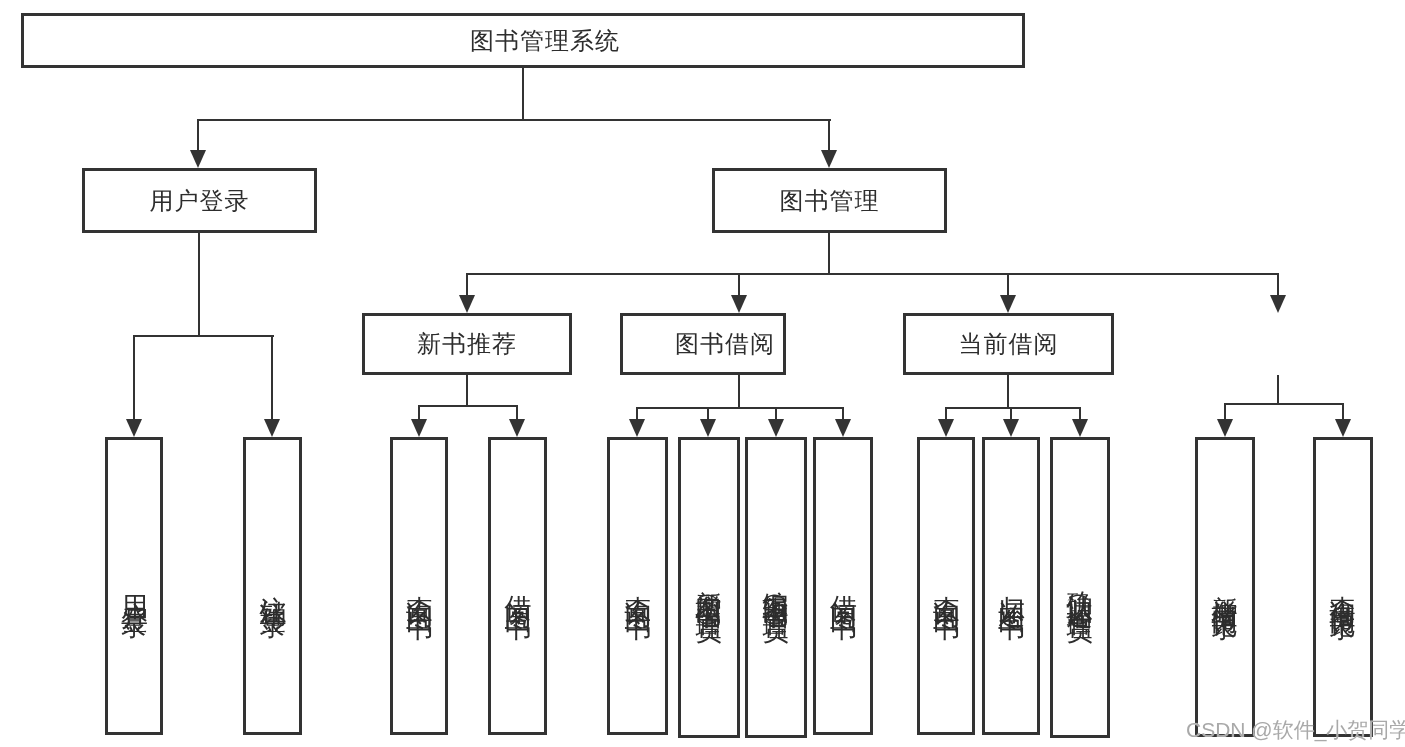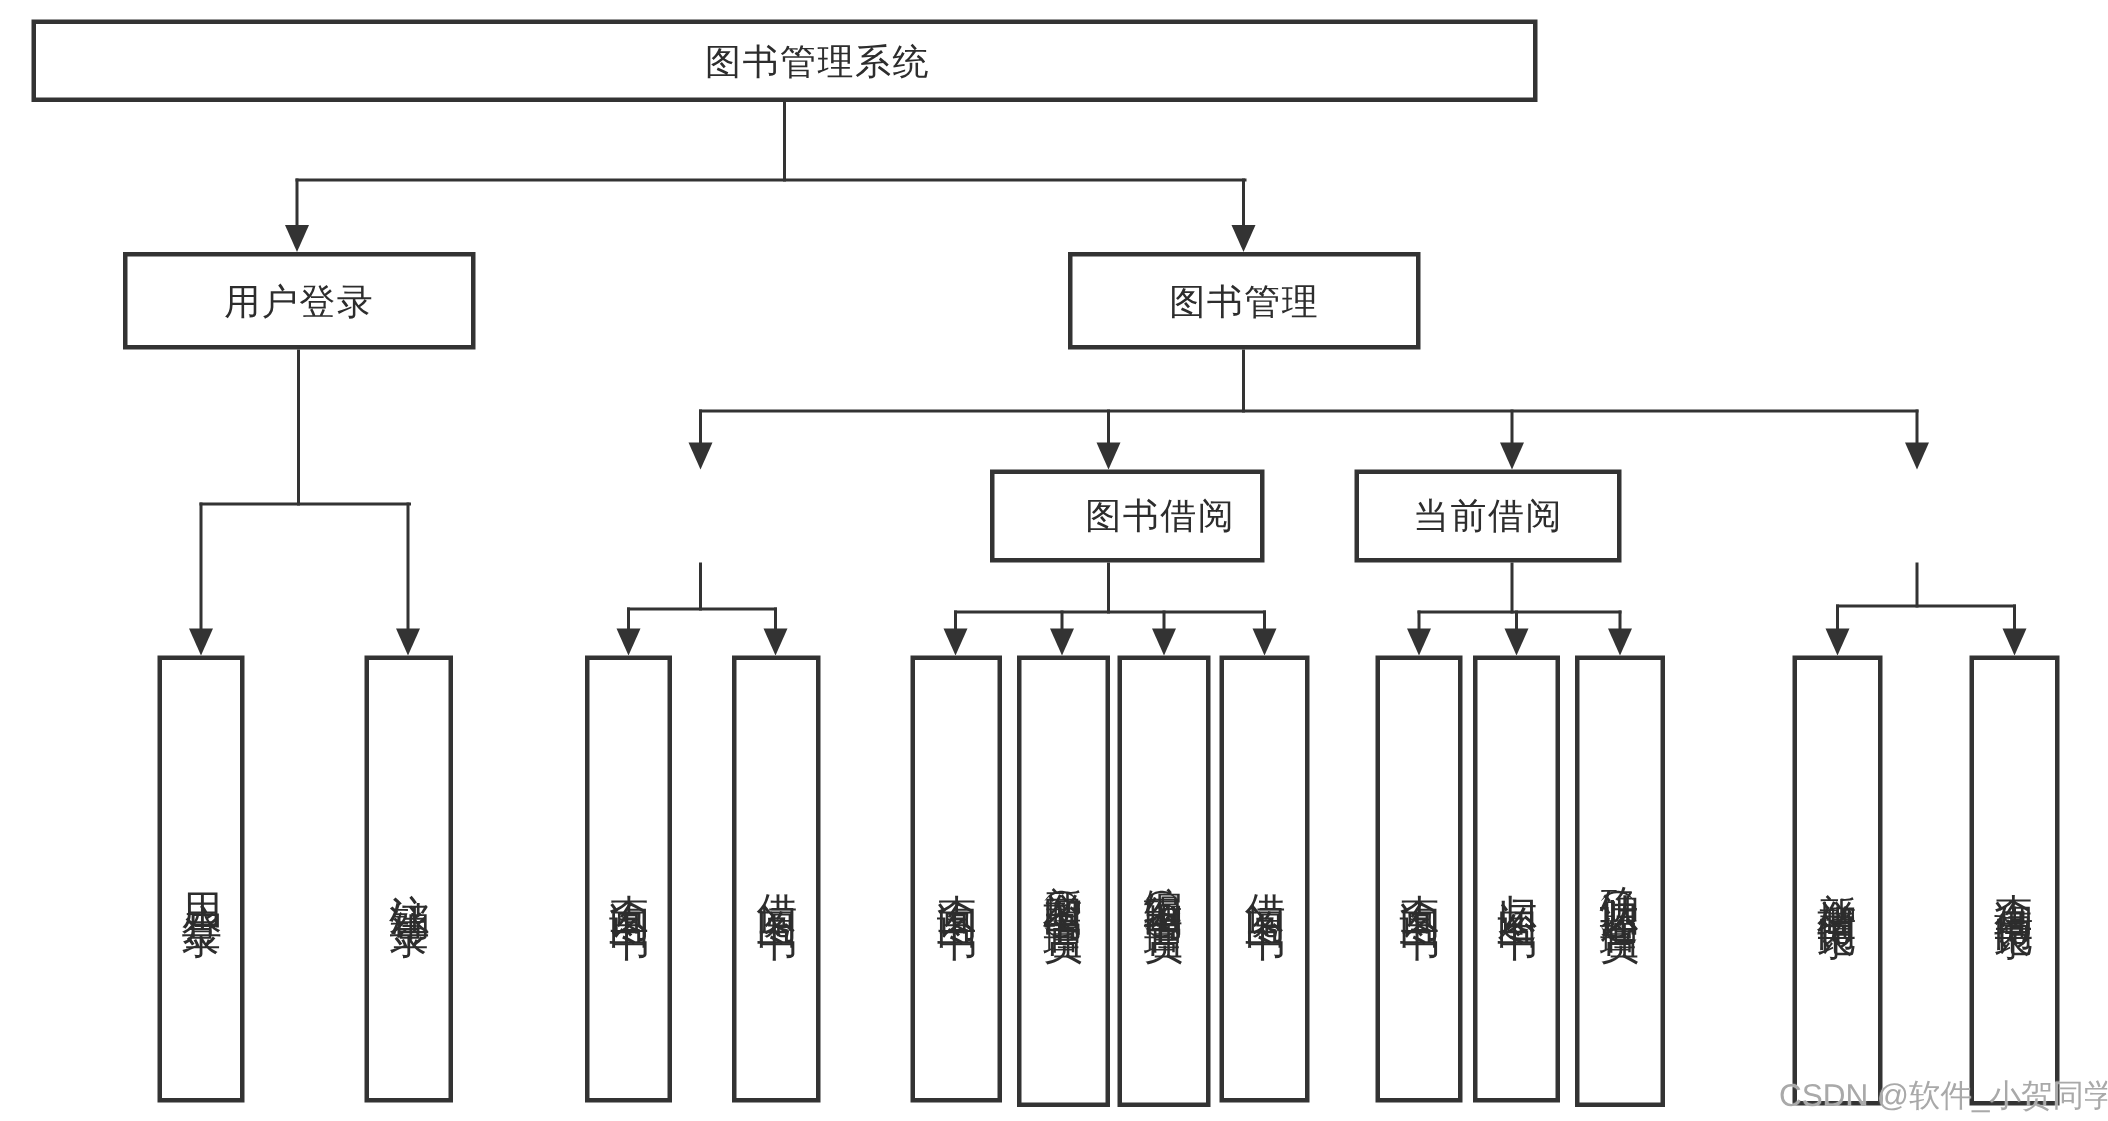--- a/index.html
+++ b/index.html
@@ -84,24 +84,27 @@
   <div class="line" style="left:466px;top:273px;width:813px;height:2px;"></div>
   <div class="line" style="left:466px;top:273px;width:2px;height:24px;"></div>
   <div class="arrow" style="left:459px;top:295px;"></div>
   <div class="line" style="left:738px;top:273px;width:2px;height:24px;"></div>
   <div class="arrow" style="left:731px;top:295px;"></div>
   <div class="line" style="left:1007px;top:273px;width:2px;height:24px;"></div>
   <div class="arrow" style="left:1000px;top:295px;"></div>
   <div class="line" style="left:1277px;top:273px;width:2px;height:24px;"></div>
   <div class="arrow" style="left:1270px;top:295px;"></div>
 
-  <div class="node h-node" style="left:660px;top:313px;width:183px;height:62px;padding-left:44px;">
+  <div class="node h-node" style="left:362px;top:313px;width:210px;height:62px;">
+    <span>新书推荐</span>
+  </div>
+  <div class="node h-node" style="left:620px;top:313px;width:166px;height:62px;padding-left:44px;">
     <span>图书借阅</span>
   </div>
-  <div class="node h-node" style="left:903px;top:313px;width:178px;height:62px;">
+  <div class="node h-node" style="left:903px;top:313px;width:211px;height:62px;">
     <span>当前借阅</span>
   </div>
 
   <div class="line" style="left:466px;top:375px;width:2px;height:32px;"></div>
   <div class="line" style="left:418px;top:405px;width:100px;height:2px;"></div>
   <div class="line" style="left:418px;top:405px;width:2px;height:16px;"></div>
   <div class="arrow" style="left:411px;top:419px;"></div>
   <div class="line" style="left:516px;top:405px;width:2px;height:16px;"></div>
   <div class="arrow" style="left:509px;top:419px;"></div>
 

